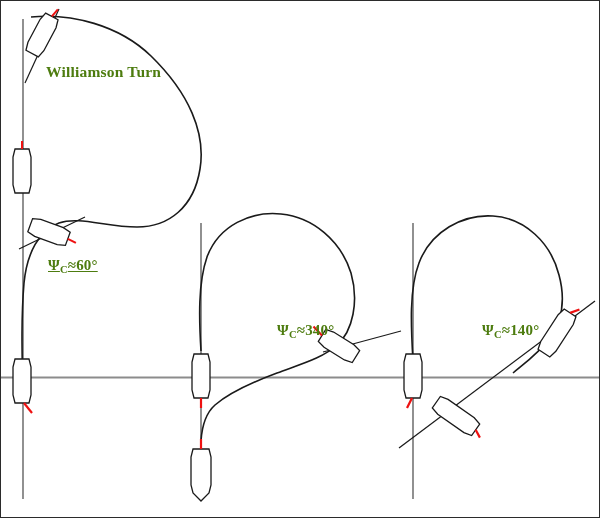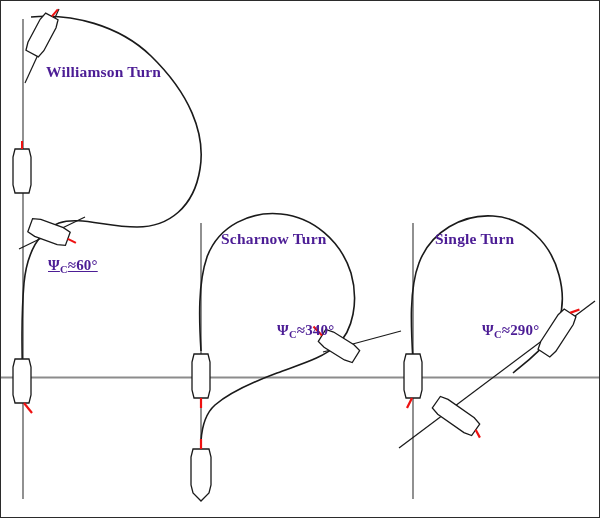--- a/index.html
+++ b/index.html
@@ -10,21 +10,21 @@
     background:#ffffff;
     box-sizing:border-box;
     border:1px solid #2b2b2b;
     overflow:hidden;
   }
   #canvas{position:absolute;left:0;top:0;width:600px;height:518px;}
   .label{
     position:absolute;
     font-family:"Liberation Serif",serif;
     font-weight:bold;
-    color:#4c1d95;
+    color:#4d7c0f;
     white-space:nowrap;
     letter-spacing:.2px;
   }
   .turn-title{font-size:15.5px;}
   .angle-label{font-size:15px;}
   .angle-label .sub{font-size:10.5px;vertical-align:-0.28em;}
 </style>
 </head>
 <body>
 
@@ -132,23 +132,21 @@
         <line x1="0" y1="-24" x2="4" y2="-32" stroke="#ee1111" stroke-width="2.2"></line>
       </g>
     </g>
   </svg>
 
   <div class="label turn-title" style="left:45px;top:62px;">Williamson Turn</div>
   <div class="label angle-label" style="left:47px;top:256px;text-decoration:underline;">
     <span>Ψ</span><span class="sub">C</span><span>≈60°</span>
   </div>
 
-  <div class="label turn-title" style="left:220px;top:229px;">Scharnow Turn</div>
   <div class="label angle-label" style="left:276px;top:321px;">
     <span>Ψ</span><span class="sub">C</span><span>≈340°</span>
   </div>
 
-  <div class="label turn-title" style="left:434px;top:229px;">Single Turn</div>
   <div class="label angle-label" style="left:481px;top:321px;">
-    <span>Ψ</span><span class="sub">C</span><span>≈290°</span>
+    <span>Ψ</span><span class="sub">C</span><span>≈140°</span>
   </div>
 
 </div>
 
 </body></html>

